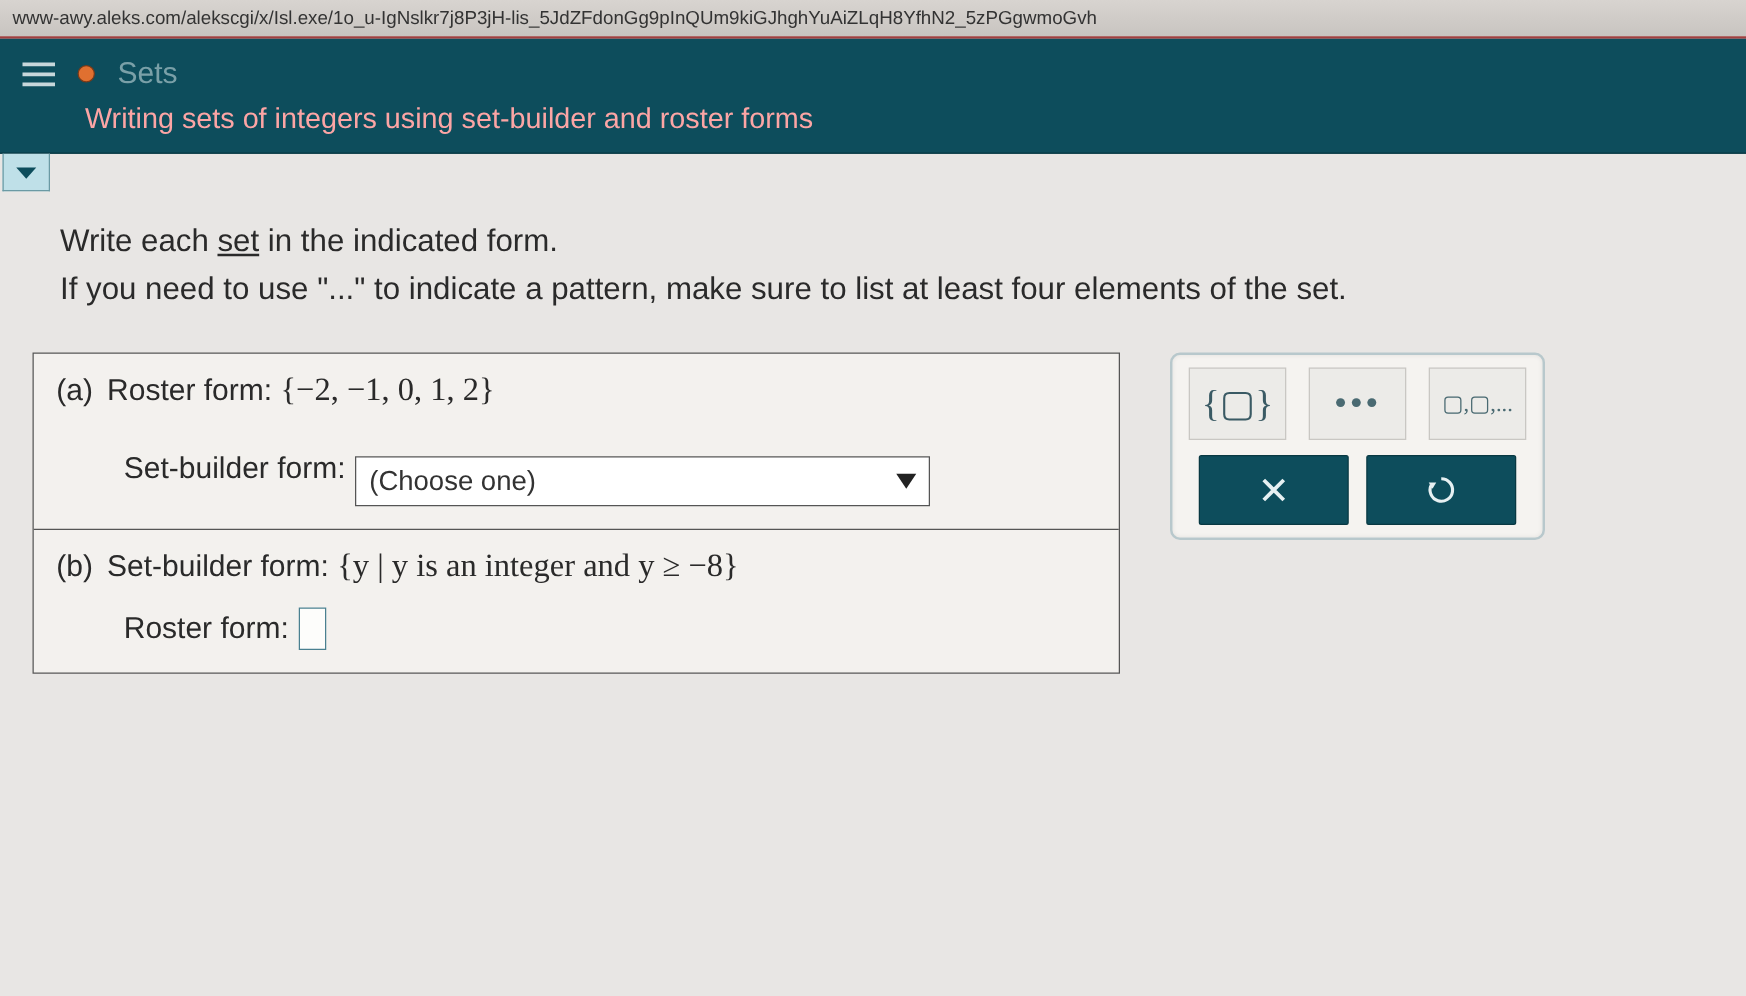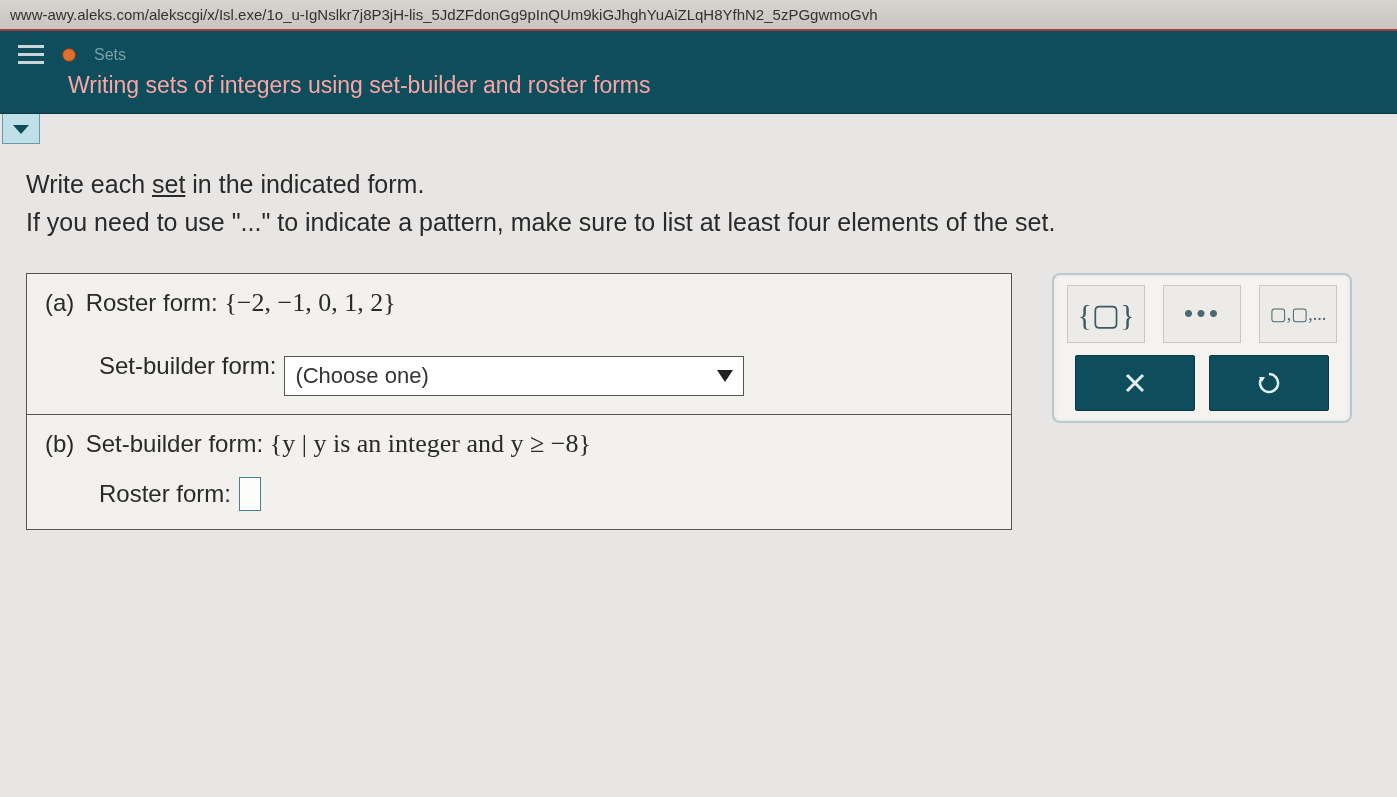--- a/index.html
+++ b/index.html
@@ -44,21 +44,21 @@
 }
 .dot-orange {
   width: 14px;
   height: 14px;
   border-radius: 50%;
   background: #e07030;
   border: 1px solid #7a3a18;
 }
 .sets-label {
   color: #7aa0a8;
-  font-size: 16px;
+  font-size: 24px;
 }
 .header-row2 {
   padding: 4px 18px 0 68px;
   font-size: 23px;
   color: #fca5a5;
 }
 .collapse-toggle {
   width: 38px;
   height: 30px;
   background: #bfe0e8;
@@ -71,32 +71,33 @@
   margin-left: 2px;
 }
 .collapse-toggle svg { fill: #0d4d5c; }
 .content {
   padding: 22px 26px;
 }
 .instructions {
   font-size: 25px;
   color: #2a2a2a;
   line-height: 1.5;
+  margin-left: 22px;
 }
 .instructions .uline { text-decoration: underline; }
 .work-area {
   display: flex;
   gap: 40px;
   margin-top: 32px;
   align-items: flex-start;
 }
 .question-box {
   border: 1px solid #555;
   background: #f3f1ee;
-  width: 986px;
+  width: 870px;
 }
 .q-row {
   padding: 14px 18px 18px 18px;
   border-bottom: 1px solid #555;
   font-size: 24px;
   color: #2a2a2a;
 }
 .q-row:last-child { border-bottom: none; }
 .q-label { display:inline-block; width: 34px; }
 .math { font-family: 'Times New Roman', serif; font-size: 26px; }

